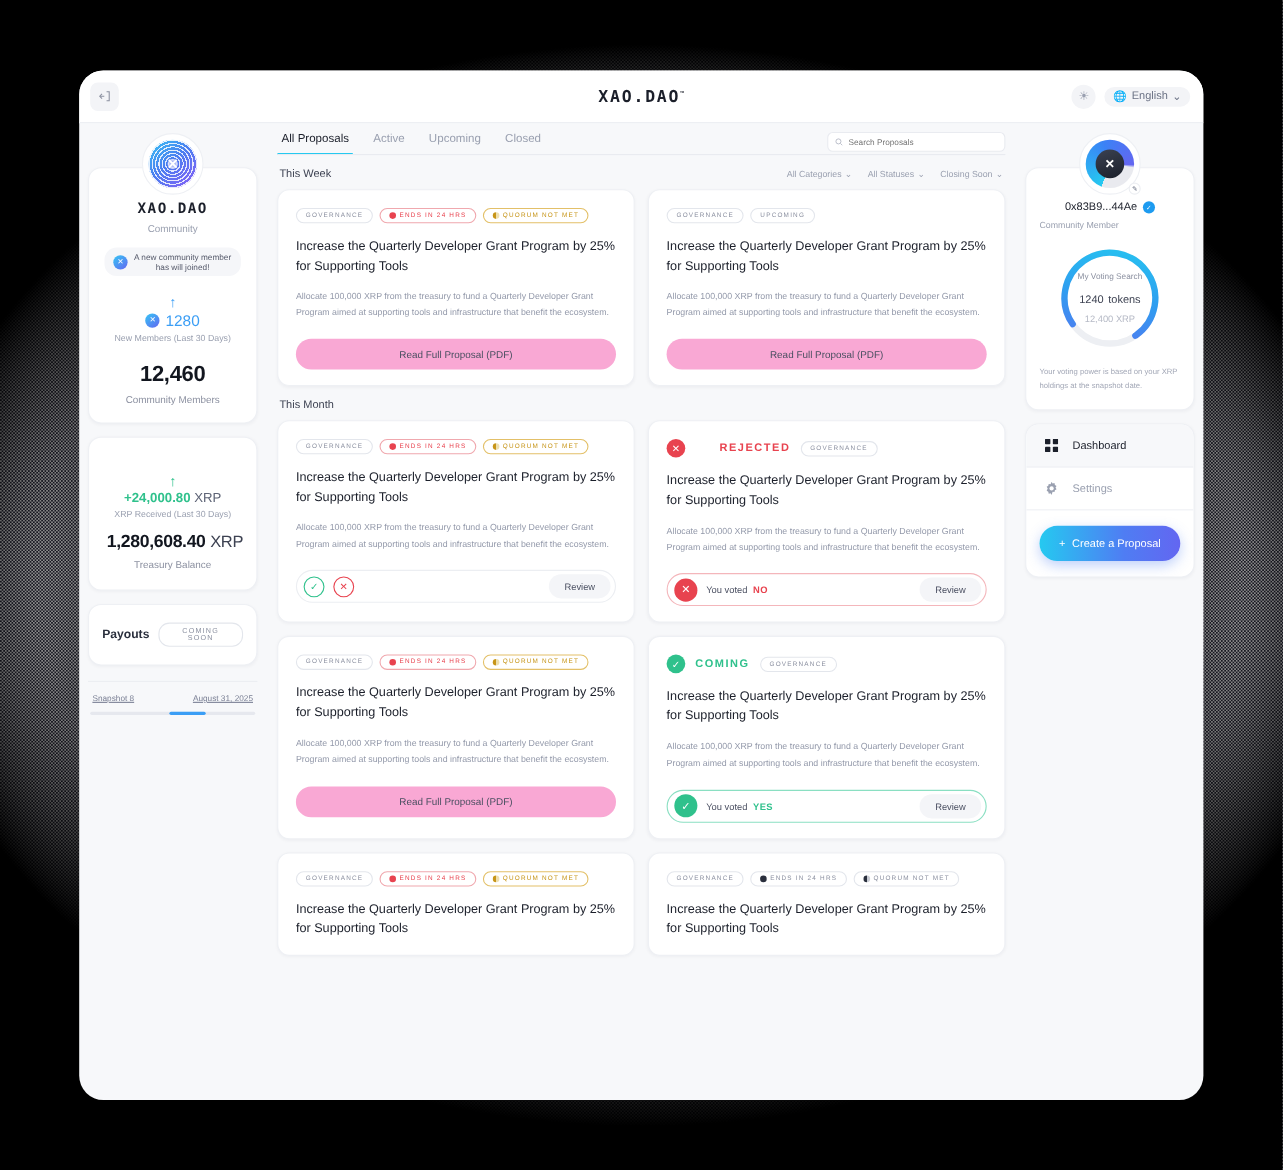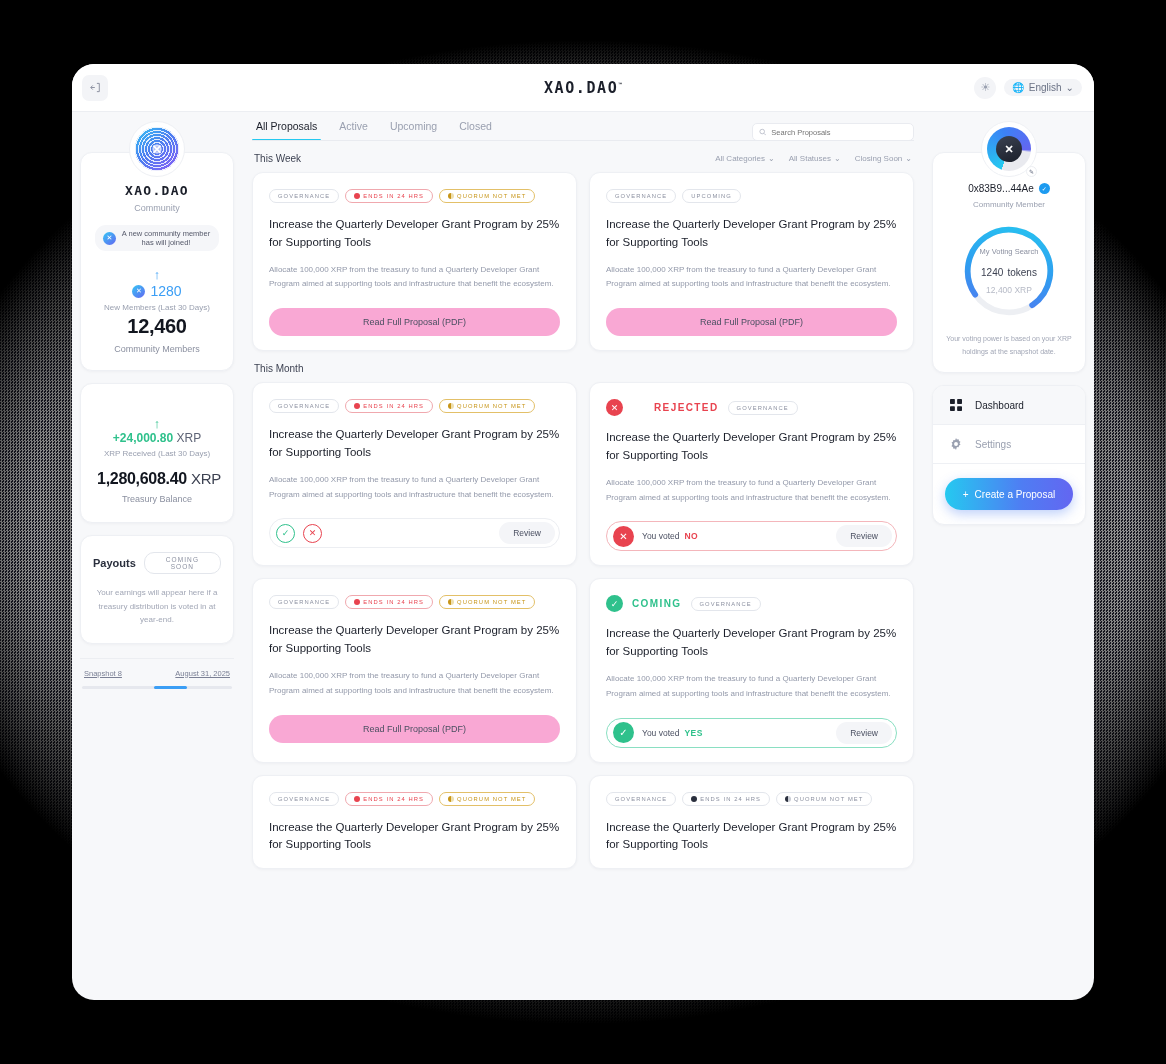--- a/index.html
+++ b/index.html
@@ -89,41 +89,41 @@
   }
   .mini-orb{ width:13px;height:13px;border-radius:50%;
     background:linear-gradient(140deg,#35c7f5,#6366f1); flex:0 0 auto;
     display:flex;align-items:center;justify-content:center;color:#fff;font-size:7px;}
   .joined-pill span{ font-size:7.5px; color:#55596a; }
   .arrow-up { color:#3b9ef5; font-size:13px; margin-top:16px; }
   .arrow-up.green { color:#2fc18c; }
   .metric-row { display:flex; align-items:center; justify-content:center; gap:5px; margin-top:1px;}
   .metric-row .val { font-size:14px; color:#3b9ef5; font-weight:400; }
   .metric-lbl { font-size:8px; color:#9aa0b0; margin-top:4px; }
-  .big-num { font-size:20px; font-weight:700; color:#12161f; margin-top:3px; letter-spacing:-.3px;}
+  .big-num { font-size:20px; font-weight:700; color:#12161f; margin-top:17px; letter-spacing:-.3px;}
   .big-sub { font-size:9px; color:#8b90a0; margin-top:6px; }
   .treasury-card{ margin-top:12px; padding:16px 12px 18px; text-align:center;}
   .t-green { font-size:12px; color:#2fc18c; font-weight:700; }
   .t-green .unit{ font-weight:400; color:#5e6476; }
   .t-big { font-size:16px; font-weight:700; color:#12161f; margin-top:12px; letter-spacing:-.3px;text-align:right;}
   .t-big .unit{ font-weight:400; color:#3d4252; font-size:15px;}
   .payout-card{ margin-top:12px; padding:16px 12px; text-align:center;}
   .payout-head{ display:flex; align-items:center; justify-content:center; gap:8px;}
   .payout-head b{ font-size:11px; color:#2a2f3d;}
   .soon-pill{ border:1px solid #e3e6ec; border-radius:10px; padding:3px 9px; font-size:6.5px;
               letter-spacing:1.1px; color:#8b90a0; }
   .payout-text{ font-size:8px; color:#a2a7b6; line-height:1.7; margin-top:12px;}
   .snapshot-row{ display:flex; justify-content:space-between; align-items:center;
                  padding:10px 4px 0; border-top:1px solid #eceef2; margin-top:14px;}
   .snapshot-row span{ font-size:7.5px; color:#7b8095;text-decoration:underline; }
   .scroll-ind{ height:3px; border-radius:2px; background:#e6e8ee; margin:8px 2px 0; position:relative;}
   .scroll-ind i{ position:absolute; left:48%; width:22%; height:100%; background:#3b9ef5; border-radius:2px;}
   
   .maincol { flex:1; padding: 8px 10px 0 10px; }
-  .tabs-row { display:flex; align-items:flex-end; gap:0; position:relative; }
+  .tabs-row { display:flex; align-items:flex-start; gap:0; position:relative; }
   .tabs { display:flex; gap:22px; padding-left:4px; }
   .tab { font-size:10.5px; color:#9aa0b0; padding-bottom:9px; position:relative; }
   .tab.active { color:#1b1f2a; font-weight:400; }
   .tab.active::after{ content:""; position:absolute; left:-4px; right:-4px; bottom:0;
                       height:2.5px; border-radius:2px; background:#25c9f0;}
   .tabs-rule { position:absolute; left:0; right:0; bottom:0; height:1px; background:#e9ebf0;}
   .search {
     margin-left:auto; width:162px; height:18px; background:#fff; border:1px solid #e9ebf0;
     border-radius:5px; display:flex; align-items:center; gap:5px; padding:0 6px;
   }
@@ -166,21 +166,21 @@
   .vote-filled{ width:21px;height:21px;border-radius:50%; display:flex;align-items:center;justify-content:center;
                 color:#fff;font-size:10px;}
   .vote-filled.no{ background:#e8434f;} .vote-filled.yes{ background:#2fc18c;}
   .voted-label{ font-size:8.5px; color:#4a4f61;}
   .voted-label b{ margin-left:5px; letter-spacing:.4px;}
   .voted-label b.no{ color:#e8434f;} .voted-label b.yes{ color:#2fc18c;}
   .review-btn{ margin-left:auto; background:#f4f5f8; border-radius:13px; padding:6px 14px;
                font-size:8.5px; color:#4a4f61;}
   
   .rightcol{ width:170px; padding:8px 8px 0 8px; }
-  .profile-card{ margin-top:32px; padding:30px 12px 14px; text-align:center; position:relative;}
+  .profile-card{ margin-top:32px; padding:30px 12px 14px; text-align:left; position:relative;}
   .avatar-wrap{ position:absolute; left:50%; top:-32px; transform:translateX(-50%);
                 width:56px;height:56px;border-radius:50%; background:#fff; border:1px solid #eef0f4;
                 display:flex;align-items:center;justify-content:center;}
   .avatar{ width:44px;height:44px;border-radius:50%;
            background:conic-gradient(from 200deg,#25c9f0,#3b82f6 40%,#6366f1 70%,#e9eaef 72%,#e9eaef 100%);
            display:flex;align-items:center;justify-content:center; position:relative;}
   .avatar::after{ content:"✕"; width:26px;height:26px;border-radius:50%;
                   background:linear-gradient(160deg,#3b4252,#1b1f2a); color:#fff;
                   display:flex;align-items:center;justify-content:center; font-size:11px; font-weight:700;}
   .pencil{ position:absolute; right:-1px; bottom:-1px; width:11px;height:11px;border-radius:50%;
@@ -279,21 +279,20 @@
           <span class="unit">XRP</span>
         </div>
         <div class="big-sub">Treasury Balance</div>
       </div>
 
       <div class="card payout-card">
         <div class="payout-head">
           <b>Payouts</b>
           <span class="soon-pill">COMING SOON</span>
         </div>
-        <div class="payout-text">Your earnings will appear here if a treasury distribution is voted in at year-end.</div>
       </div>
 
       <div class="snapshot-row">
         <span>Snapshot 8</span>
         <span>August 31, 2025</span>
       </div>
       <div class="scroll-ind">
           <i></i>
         </div>
     </div>

